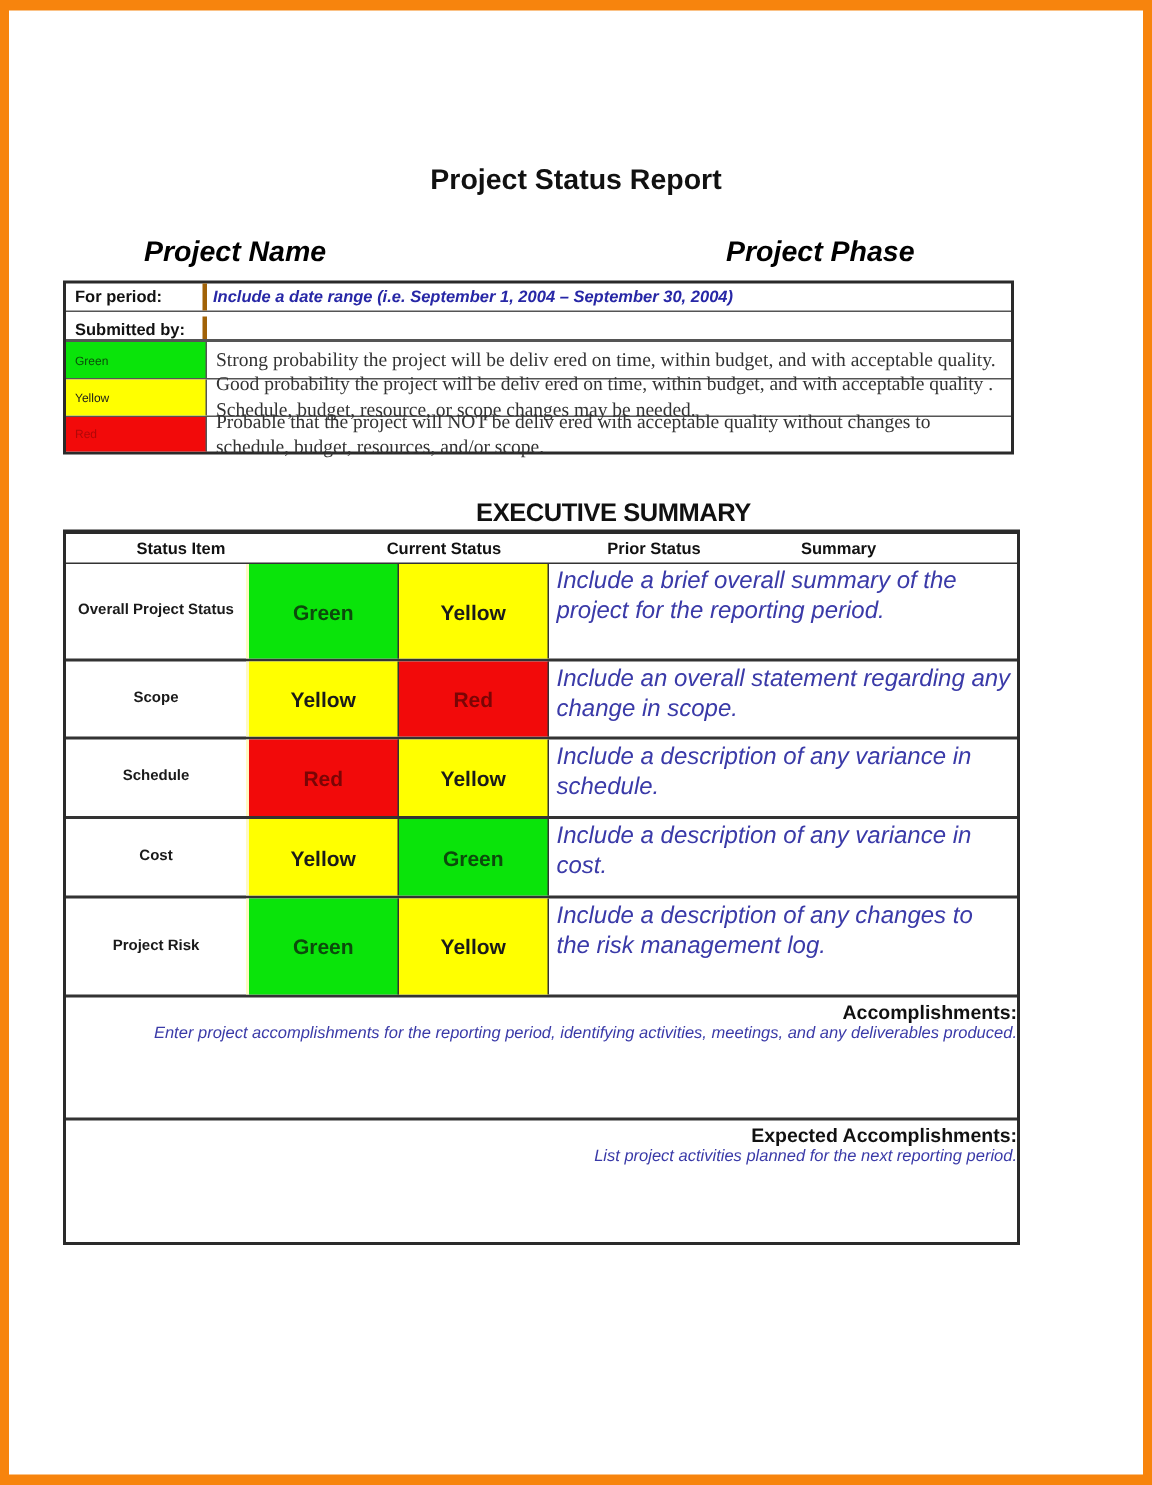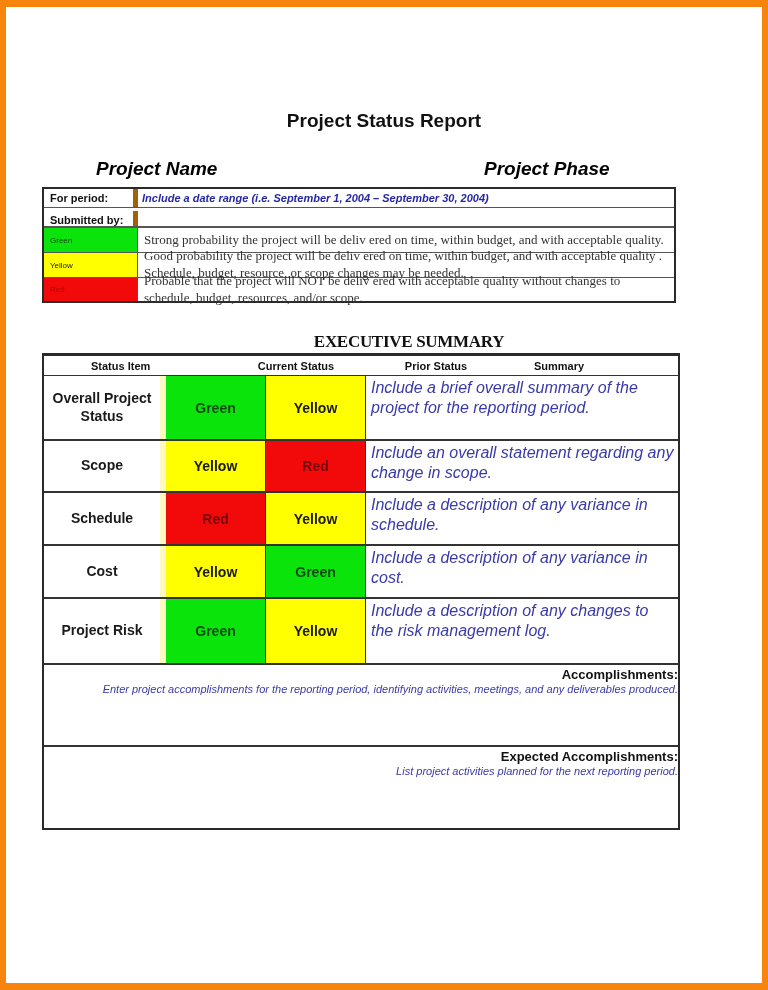--- a/index.html
+++ b/index.html
@@ -29,21 +29,21 @@
 
     
     .hdr {
       position: absolute; left: 42px; top: 187px; width: 634px;
       border: 2px solid #2a2a2a; box-sizing: border-box;
     }
     .hrow { display: flex; border-bottom: 1px solid #555; box-sizing: border-box; }
     .hrow:last-child { border-bottom: none; }
     .hrow.thick { border-bottom: 2px solid #555; }
     .hlabel {
-      width: 94px; flex: none; border-right: 5px solid #a16207;
+      width: 94px; flex: none; border-right: 3px solid #a16207;
       font-weight: bold; font-size: 11px; color: #111;
       padding: 3px 0 0 6px; box-sizing: border-box;
     }
     .hval {
       flex: 1; font-size: 11px; font-weight: bold; font-style: italic;
       color: #2727a6; padding: 3px 0 0 4px; box-sizing: border-box;
     }
     .legend-swatch {
       width: 94px; flex: none; border-right: 1px solid #555;
       font-size: 8px; padding-left: 6px; box-sizing: border-box;
@@ -52,21 +52,21 @@
     .legend-text {
       flex: 1; font-size: 13px; color: #333; padding: 0 6px;
       display: flex; align-items: center; line-height: 1.3; font-family: Liberation Serif, serif;
     }
 
     .exec-title {
       position: absolute; left: 0; width: 728px; top: 332px; text-align: center;
       font-weight: bold; font-size: 17px; color: #111; letter-spacing: -0.3px;
       padding-left: 0;
     }
-    .exec-title span { margin-left: 90px; font-family: Liberation Serif, serif; }
+    .exec-title span { margin-left: 90px; }
 
     .exec {
       position: absolute; left: 42px; top: 353px; width: 638px;
       border: 2px solid #2a2a2a; border-top: 3px solid #2a2a2a; box-sizing: border-box;
     }
     .erow { display: flex; border-bottom: 2px solid #333; box-sizing: border-box; }
     .ehead { height: 20px; border-bottom: 1px solid #333; }
     .ehead div {
       font-size: 11px; font-weight: bold; color: #111;
       display: flex; align-items: center; margin-left: 40px;
@@ -74,21 +74,21 @@
     .c1 { width: 122px; flex: none; box-sizing: border-box; }
     .c2 { width: 100px; flex: none; box-sizing: border-box; }
     .c3 { width: 100px; flex: none; box-sizing: border-box; }
     .c4 { flex: 1; box-sizing: border-box; }
     .ehead .c1 { padding-left: 7px; }
     .ehead .c2, .ehead .c3 { justify-content: center; }
     .ehead .c4 { padding-left: 8px; }
 
     .item {
       display: flex; align-items: center; justify-content: center; text-align: center;
-      font-weight: bold; font-size: 14px; color: #1a1a1a; border-right: 6px solid #fef9c3;
+      font-weight: bold; font-size: 10px; color: #1a1a1a; border-right: 2px solid #fef9c3;
       line-height: 1.25;
     }
     .status {
       display: flex; align-items: center; justify-content: center;
       font-weight: bold; font-size: 14px; border-right: 1px solid #333;
     }
     .st-green { background: #0ae40a; color: #0c4a0c; }
     .st-yellow { background: #ffff00; color: #1a1a1a; }
     .st-red { background: #f20a0a; color: #7a0505; }
     .summary {

